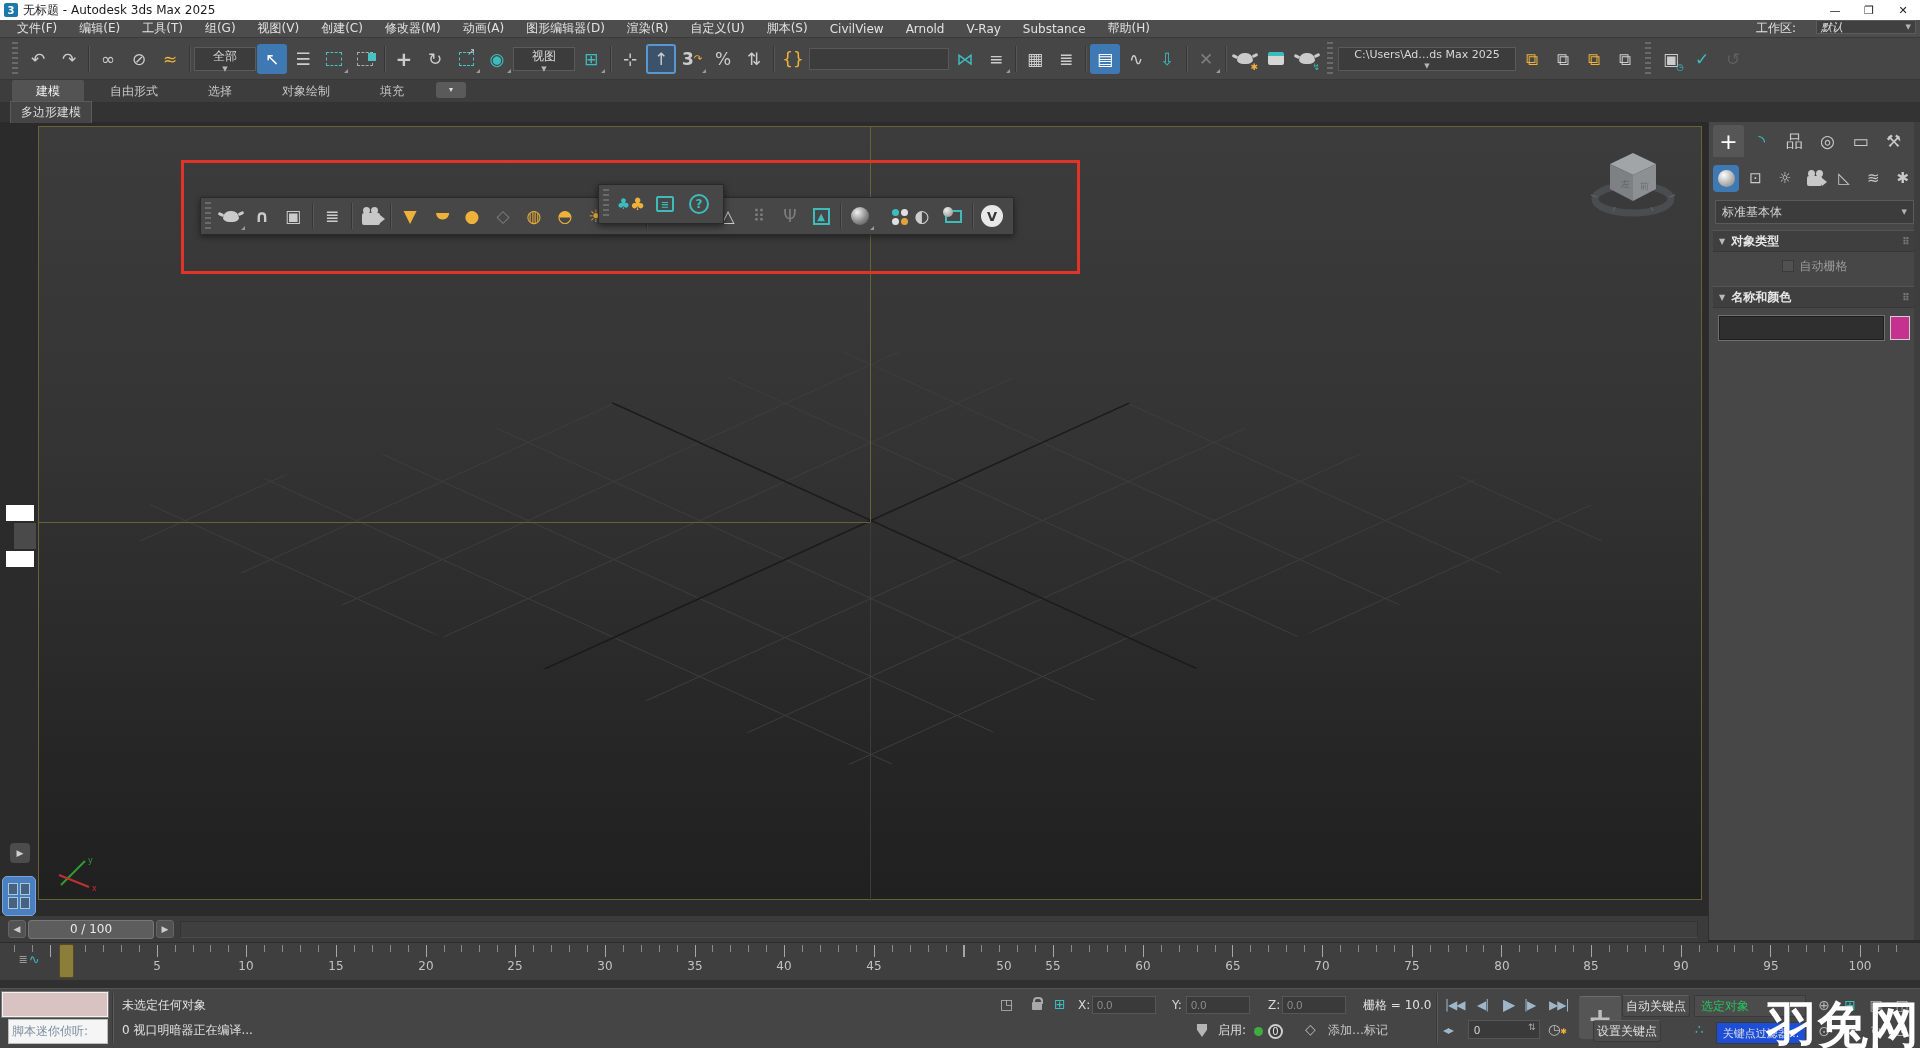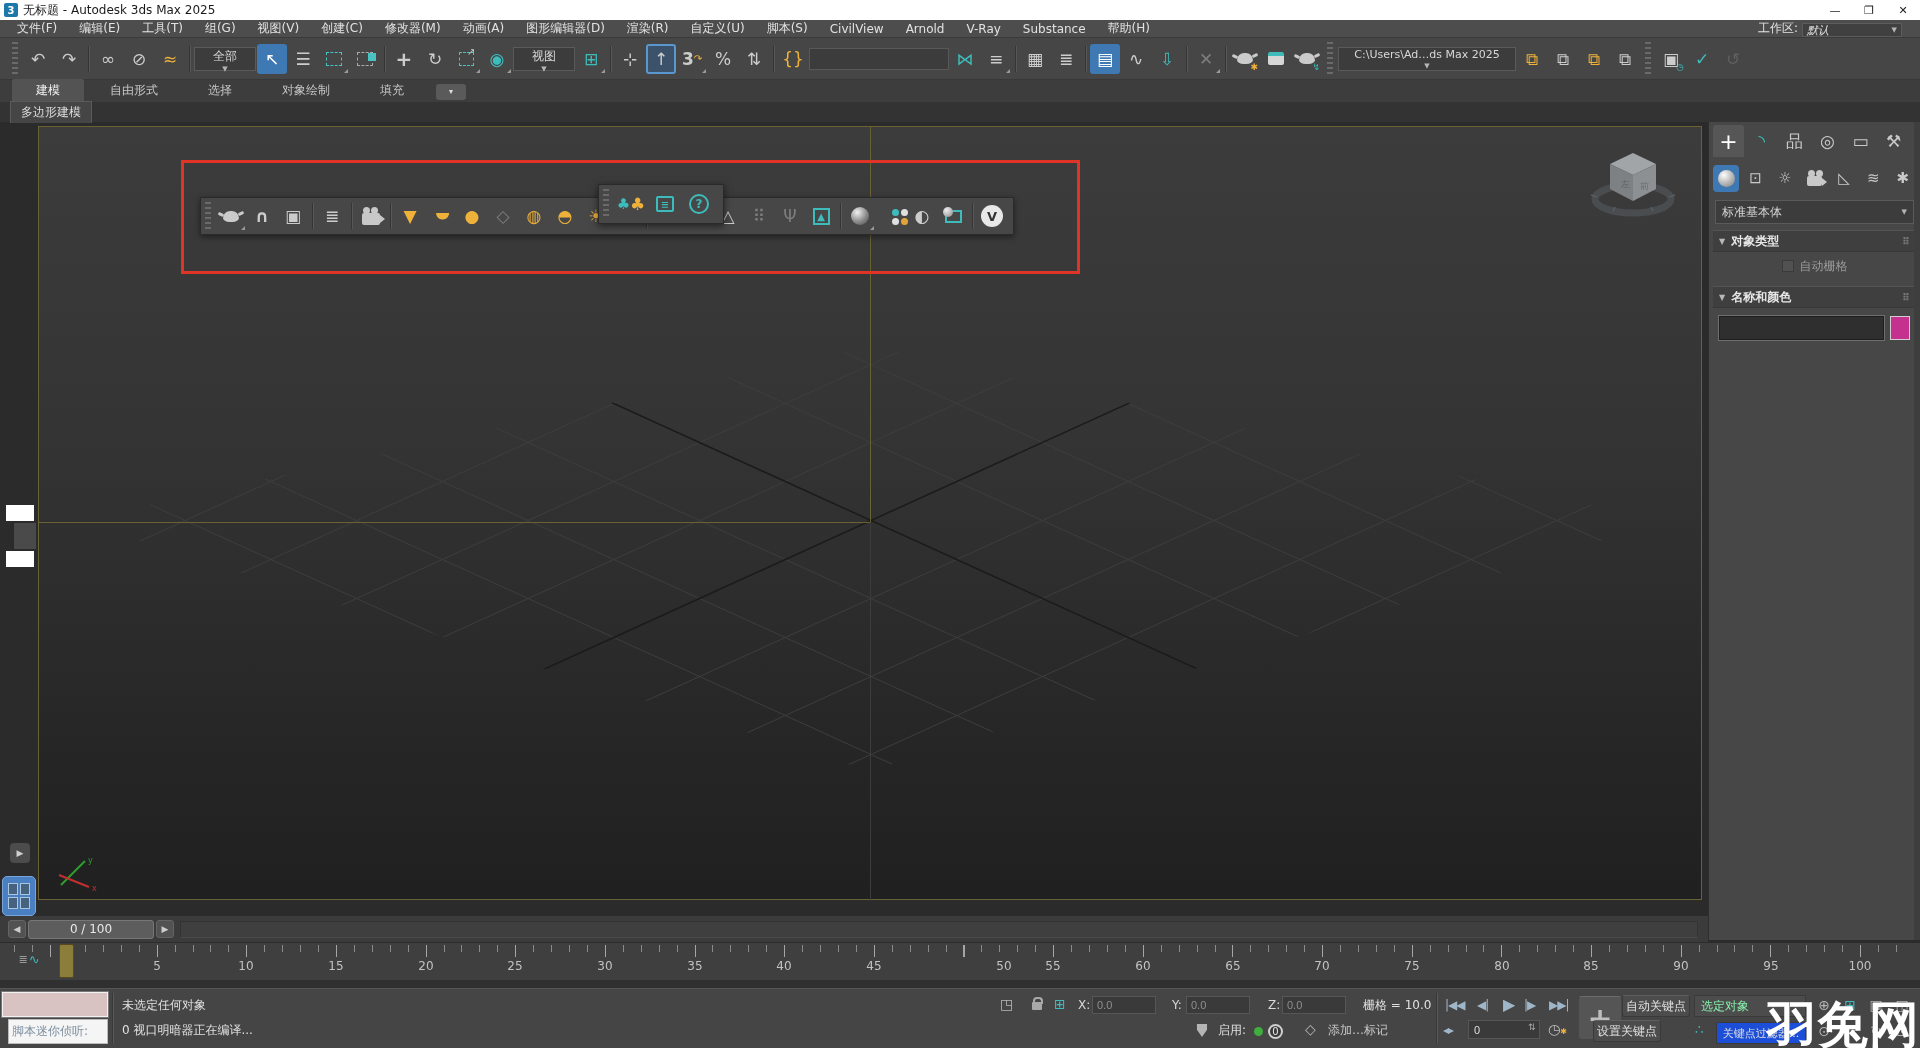--- a/index.html
+++ b/index.html
@@ -11,21 +11,21 @@
     display:flex; align-items:center; color:#1a1a1a; }
   .appicon { width:14px; height:14px; margin:0 5px 0 4px; background:#1b78a8; color:#fff;
     font-size:10px; font-weight:bold; display:flex; align-items:center; justify-content:center; border-radius:2px;}
   #titlebar .wctl { margin-left:auto; display:flex; height:100%; }
   .wbtn { width:34px; height:100%; display:flex; align-items:center; justify-content:center;
     color:#222; font-size:11px; cursor:default;}
   
   #menubar { position:absolute; left:0; top:20px; width:1920px; height:18px; background:#4d4d4d;
     display:flex; align-items:center; padding-left:6px; color:#e2e2e2; border-bottom:1px solid #3a3a3a;}
   .menu-item { padding:0 11px; height:100%; display:flex; align-items:center; white-space:nowrap; font-size:12px;}
-  #workspace { margin-left:auto; display:flex; align-items:flex-end; gap:4px; padding-right:18px;}
+  #workspace { margin-left:auto; display:flex; align-items:flex-start; gap:20px; padding-right:4px;}
   #workspace .dd { width:100px; height:14px; background:#404040; border:1px solid #5c5c5c;
     display:flex; align-items:center; justify-content:space-between; padding:0 4px; font-size:11px;font-style:italic;}
   .ddarrow { font-size:7px; color:#b5b5b5; }
 
   
   #toolbar { position:absolute; left:0; top:38px; width:1920px; height:42px; background:#464646;
     display:flex; align-items:center; gap:1px; padding-left:12px; border-bottom:1px solid #383838;}
   .grip { width:6px; height:80%; background:repeating-linear-gradient(180deg,#6a6a6a 0 2px,transparent 2px 5px);
     margin-right:4px;}
   .tbi { width:30px; height:30px; display:flex; align-items:center; justify-content:center;
@@ -47,21 +47,21 @@
   .teapot { width:16px; height:11px; background:#cbcbcb; border-radius:50% 50% 45% 45% / 70% 70% 40% 40%; position:relative;}
   .teapot::before { content:""; position:absolute; left:-5px; top:2px; width:6px; height:3px; background:inherit; border-radius:2px; transform:rotate(25deg);}
   .teapot::after { content:""; position:absolute; right:-5px; top:1px; width:6px; height:3px; background:inherit; border-radius:2px; transform:rotate(-25deg);}
   .mini-ov { position:absolute; right:2px; bottom:2px; font-size:9px; line-height:9px;}
   .renderwin { width:16px; height:13px; background:#d6d6d6; border-top:4px solid #3ebcbc; border-radius:2px;}
   .scaleicon { width:15px; height:14px; border:1px dashed #49c2c2; position:relative;}
   .scaleicon::after{ content:"↗"; position:absolute; right:-3px; top:-7px; color:#ccc; font-size:10px;}
 
   
   #ribbontabs { position:absolute; left:0; top:80px; width:1920px; height:22px; background:#3d3d3d;
-    display:flex; align-items:flex-end; padding-left:12px; gap:2px;font-family:Liberation Serif, serif;}
+    display:flex; align-items:center; padding-left:12px; gap:2px;font-family:Liberation Serif, serif;}
   .rtab { padding:3px 24px; color:#c6c6c6; }
   .rtab.on { background:#535353; color:#f0f0f0; border-radius:2px 2px 0 0;}
   .rtab-dd { width:30px; height:16px; margin:0 0 2px 6px; background:#5a5a5a; border-radius:3px;
     display:flex; align-items:center; justify-content:center; font-size:7px; color:#ddd;}
   #ribbonsub { position:absolute; left:0; top:102px; width:1920px; height:20px; background:#333333;
     display:flex; align-items:center; padding-left:10px;}
   .subtab { padding:2px 10px; background:#454545; border:1px solid #5a5a5a; border-bottom:none; color:#dcdcdc;}
 
   
   #viewport { position:absolute; left:38px; top:126px; width:1664px; height:774px;
@@ -200,21 +200,21 @@
     border:1px solid #565656; color:#ddd; font-size:11px; padding:0 12px 0 5px;}
   #spin-arrows { position:absolute; left:1528px; top:33px; color:#aaa; font-size:9px;}
   #pluskey { position:absolute; left:1578px; top:7px; width:44px; height:44px; background:#555;
     border:1px solid #464646; border-top-color:#6b6b6b; border-radius:4px; display:flex; align-items:center;
     justify-content:center; color:#bdbdbd; font-size:30px; font-weight:bold;}
   #pluskey i { position:absolute; right:5px; bottom:6px; font-style:normal; font-size:11px; color:#3ebcbc;}
   .ak-btn { position:absolute; width:68px; height:22px; background:#4c4c4c; border:1px solid #3a3a3a;
     border-top-color:#5f5f5f; border-radius:3px; display:flex; align-items:center; justify-content:center;
     color:#e0e0e0; font-size:12px;}
   #sel-dd { position:absolute; left:1694px; top:6px; width:112px; height:22px; background:#4c4c4c;
-    border:1px solid #3a3a3a; display:flex; align-items:center; padding:0 6px; color:#86efac;}
+    border:1px solid #3a3a3a; display:flex; align-items:center; padding:0 6px; color:#22c55e;}
   #kf-btn { position:absolute; left:1716px; top:33px; width:90px; height:22px; background:#1d4ed8;
     border:1px solid #3a3a3a; display:flex; align-items:center; justify-content:center; color:#e0e0e0; font-size:11px;}
   #kf-ico { position:absolute; left:1695px; top:33px; color:#3ebcbc; font-size:13px;}
   .nav-ico { position:absolute; width:24px; height:22px; display:flex; align-items:center; justify-content:center;
     color:#b5b5b5; font-size:14px;}
   #watermark { position:absolute; right:0px; bottom:-2px; font-size:50px; font-weight:bold; color:#ffffff;
     letter-spacing:1px; z-index:50; line-height:1; white-space:nowrap;}
 </style>
 </head>
 <body>

